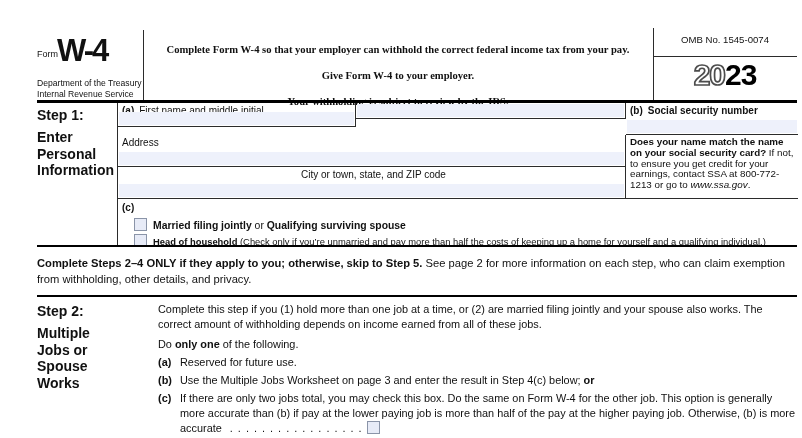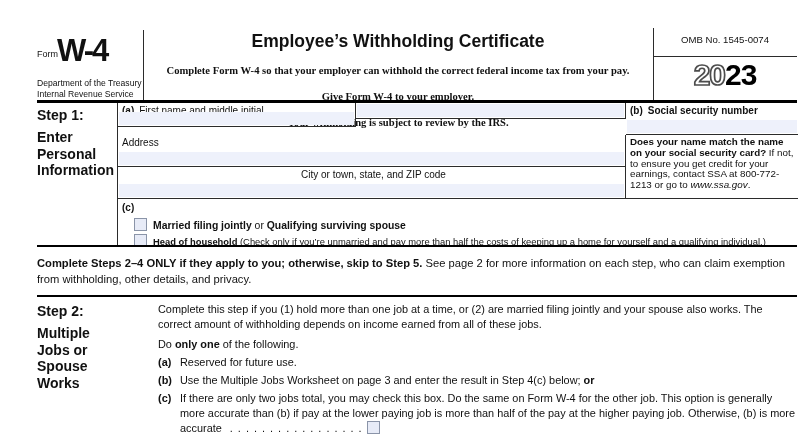--- a/index.html
+++ b/index.html
@@ -63,21 +63,20 @@
 <div class="page">
 
   <div class="abs form-word">Form</div>
   <div class="abs form-number">W-4</div>
   <div class="abs agency">
     <div>Department of the Treasury</div>
     <div>Internal Revenue Service</div>
   </div>
 
   <div class="abs hdr-center center">
-    <h1 class="hdr-title">Employee’s Withholding Certificate</h1>
     <p class="hdr-sub">Complete Form W-4 so that your employer can withhold the correct federal income tax from your pay.</p>
     <p class="hdr-sub">Give Form W-4 to your employer.</p>
     <p class="hdr-sub">Your withholding is subject to review by the IRS.</p>
   </div>
 
   <div class="abs omb center">OMB No. 1545-0074</div>
   <div class="hline" style="left:653px;width:144px;top:56px;"></div>
   <div class="abs year center"><span class="year-outline">20</span><span class="year-solid">23</span></div>
 
   <div class="vline" style="left:143px;top:30px;height:71px;"></div>

